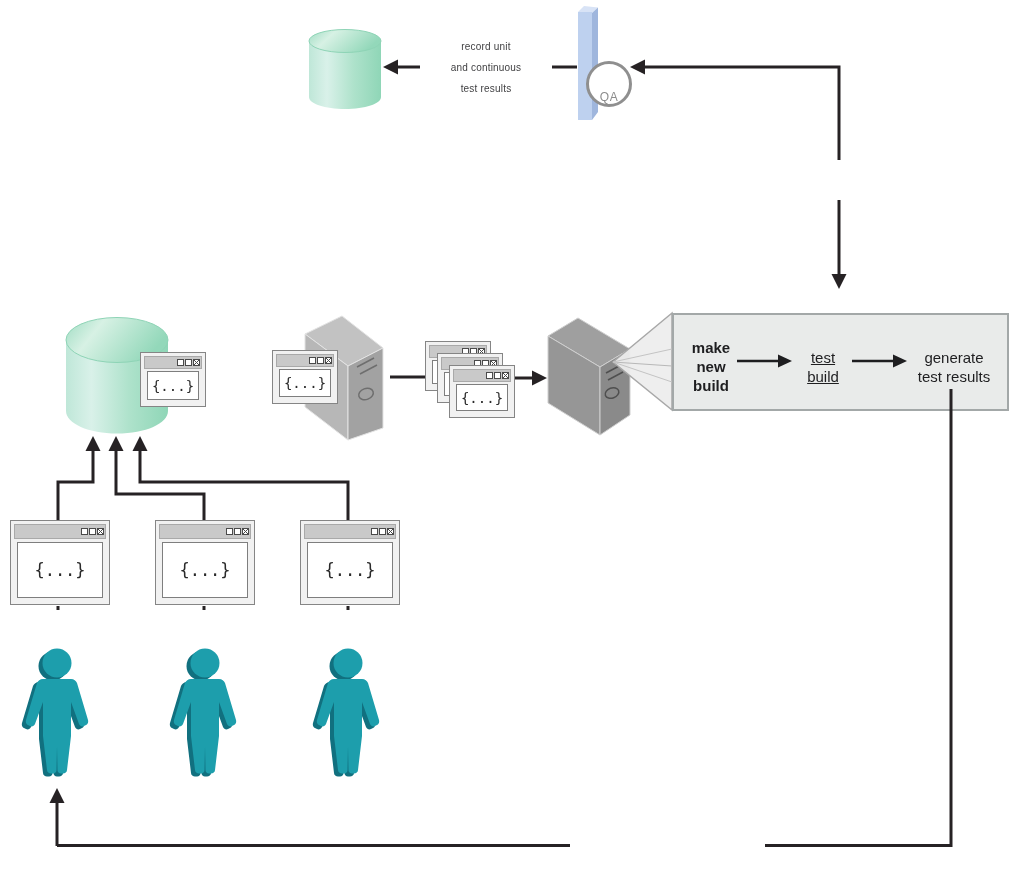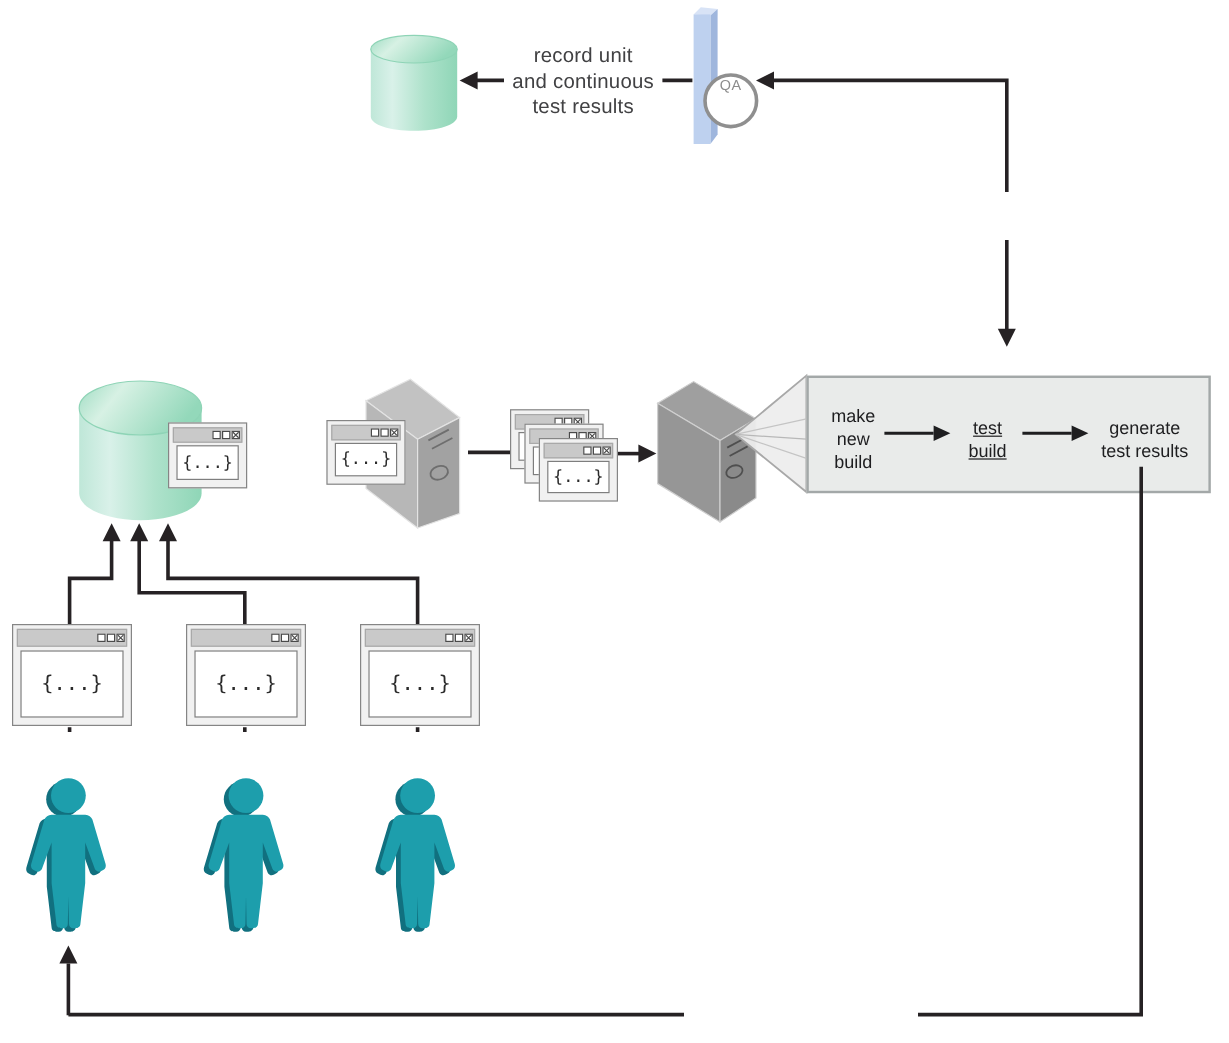--- a/index.html
+++ b/index.html
@@ -6,35 +6,35 @@
   #canvas{
     position:relative;width:1024px;height:869px;background:#fff;overflow:hidden;
     font-family:"Liberation Sans", sans-serif;
   }
   svg{display:block;}
   .layer{position:absolute;left:0;top:0;pointer-events:none;}
 
   
   .note{
     position:absolute;text-align:center;color:#414143;
-    font-size:17px;line-height:21px;letter-spacing:.2px;
+    font-size:10px;line-height:21px;letter-spacing:.2px;
   }
   .masked{background:#ffffff;}
   .banner{
     position:absolute;left:672px;top:313px;width:333px;height:94px;
     background:#e9ebea;border:2px solid #a3a8a8;z-index:2;
   }
   .banner .step{
     position:absolute;text-align:center;color:#1e1e20;font-size:15px;line-height:19px;
   }
   
   .qa-circle{
     position:absolute;left:586px;top:61px;width:40px;height:40px;border-radius:50%;
     background:#fff;border:3px solid #8f8f8f;z-index:5;
-    display:flex;align-items:flex-start;justify-content:center;
+    display:flex;align-items:flex-end;justify-content:center;
     color:#8c8c8c;font-size:12px;letter-spacing:.5px;
   }
   
   .window{
     position:absolute;background:#f1f1f1;border:1px solid #858585;
     box-sizing:border-box;z-index:4;
   }
   .titlebar{
     height:11px;margin:3px 3px 2px 3px;background:#c9c9c9;border:1px solid #a9a9a9;
     display:flex;justify-content:flex-end;align-items:center;padding-right:1px;gap:1px;
@@ -146,21 +146,21 @@
         </g>
         <g fill="#1d9eac">
           <circle cx="35" cy="15" r="14.5"></circle>
           <path d="M21,31 L49,31 C52,31 54,33 55,35 L66,72 C66.5,74 66,76 64,77 L62,78 C60,79 58,78 57,76 L49,54 L49,88 L45,122 C45,124 43,125.5 41,125.5 L39,125.5 C37,125.5 35.5,124 35.5,122 L35,99 L34.5,122 C34.5,124 33,125.5 31,125.5 L29,125.5 C27,125.5 25,124 25,122 L21,88 L21,54 L13,76 C12,78 10,79 8,78 L6,77 C4,76 3.5,74 4,72 L15,35 C16,33 18,31 21,31 Z"></path>
         </g>
       </g>
     </g>
   </svg>
 
   <div class="banner">
-    <div class="step" style="left:8px;top:23px;width:58px;">
+    <div class="step" style="left:8px;top:23px;width:58px;font-weight:bold;">
       <div>make</div>
       <div>new</div>
       <div>build</div>
     </div>
     <div class="step" style="left:116px;top:33px;width:66px;text-decoration:underline;">
       <div>test</div>
       <div>build</div>
     </div>
     <div class="step" style="left:232px;top:33px;width:96px;">
       <div>generate</div>

